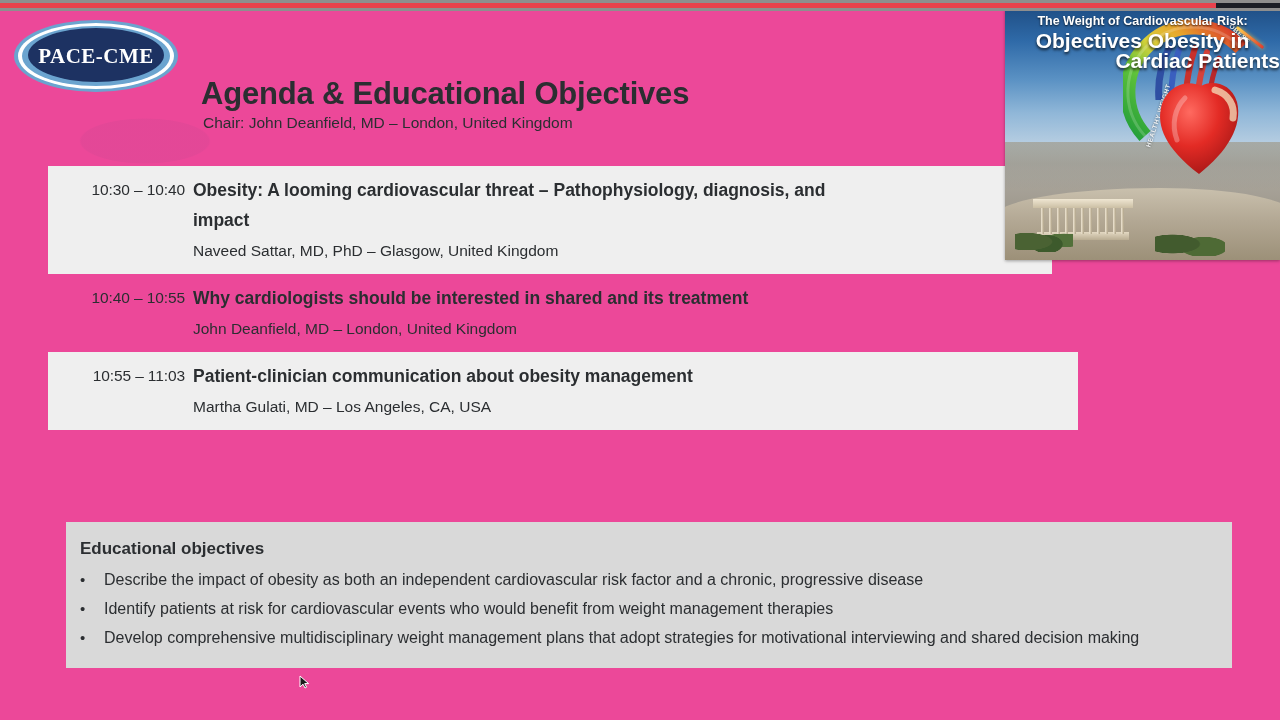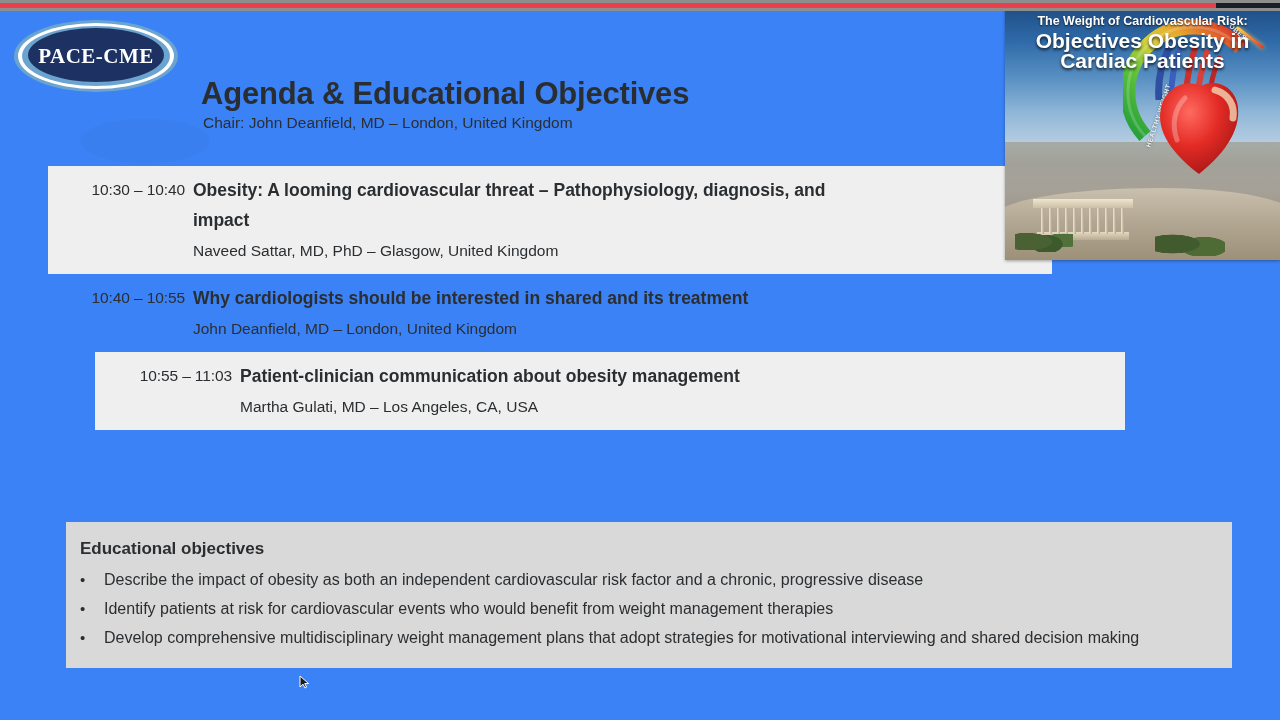--- a/index.html
+++ b/index.html
@@ -222,28 +222,29 @@
     display: block;
     margin-top: 1px;
   }
   #pip-title-line3 {
     font-size: 21px;
     font-weight: bold;
     color: #ffffff;
     text-shadow: 0 2px 3px rgba(0,0,0,.75);
     display: block;
     margin-top: -1px;
+    text-align: right;
   }
 
   
   #slide {
     position: absolute;
     left: 0; top: 11px;
     width: 1280px; height: 709px;
-    background: #3b82f6;
+    background: #ec4899;
     z-index: 10;
   }
 
   #logo {
     position: absolute;
     left: 12px; top: 6px;
     width: 168px; height: 78px;
     z-index: 12;
   }
   #logo-text {
@@ -333,21 +334,21 @@
     line-height: 28px;
     margin-top: 2px;
   }
   .agenda-title .inline-speaker {
     font-weight: normal;
     font-size: 15.5px;
   }
 
   
   .row-w1 { width: 1004px; }
-  .row-w2 { width: 1030px; margin-left: 47px; }
+  .row-w2 { width: 1030px; }
   .row-plain { width: 1030px; }
 
   
   #objectives {
     position: absolute;
     left: 66px; top: 511px;
     width: 1166px;
     background: #d9d9d9;
     padding: 14px 18px 16px 14px;
     box-sizing: border-box;

